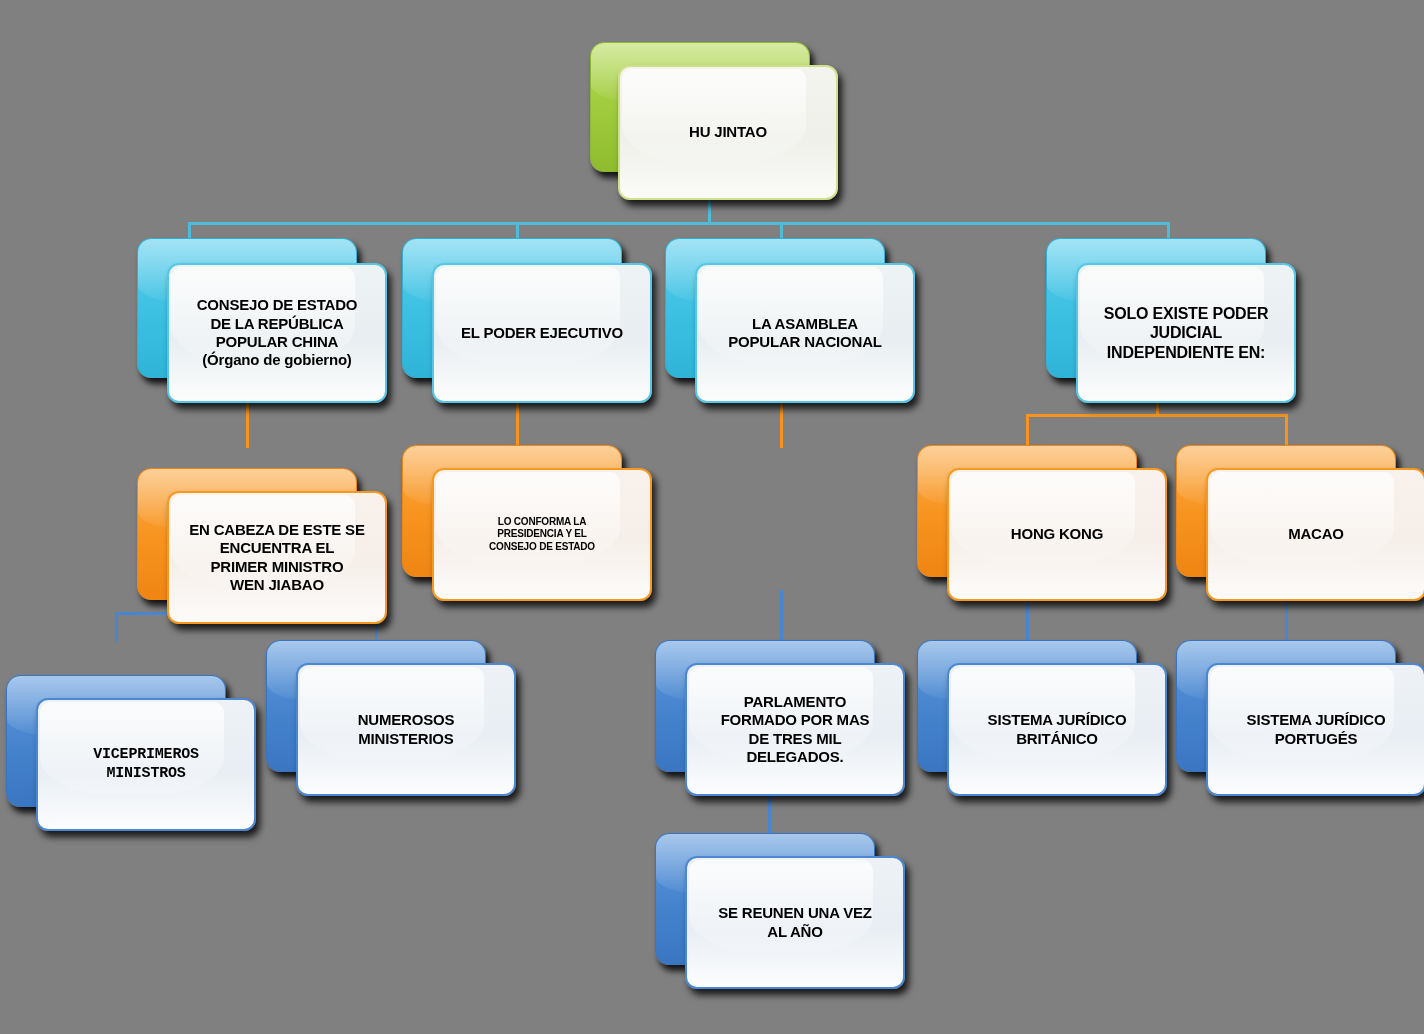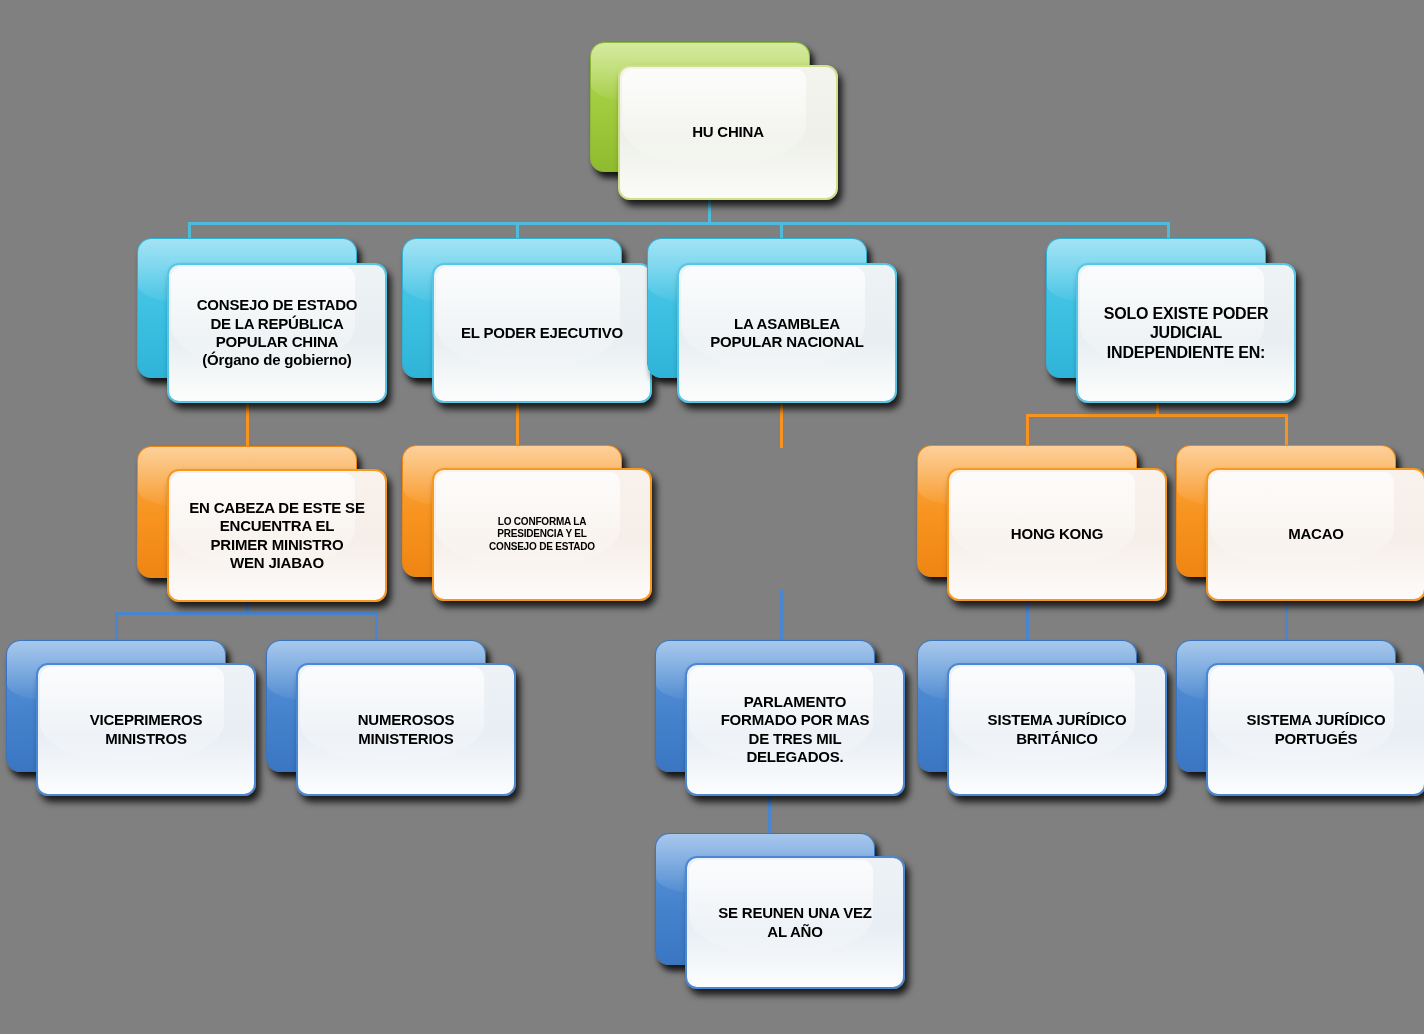--- a/index.html
+++ b/index.html
@@ -148,21 +148,21 @@
   <div class="conn v" style="left:768px; top:788px; height:46px; background:#4A86D0;"></div>
 
   <div class="conn v" style="left:1026px; top:590px; height:52px; background:#4A86D0;"></div>
 
   <div class="conn v" style="left:1285px; top:590px; height:52px; background:#4A86D0;"></div>
 
   <div class="node t-green" style="left:590px; top:42px; width:250px; height:160px;">
     <div class="back" style="width:218px; height:128px;"></div>
     <div class="front" style="left:28px; top:23px; width:220px; height:135px;">
       <div class="glossy"></div>
-      <div class="label" style="font-size:15px;">HU CHINA</div>
+      <div class="label" style="font-size:15px;">HU JINTAO</div>
     </div>
   </div>
 
   <div class="node t-cyan" style="left:137px; top:238px; width:250px; height:168px;">
     <div class="back" style="width:218px; height:138px;"></div>
     <div class="front" style="left:30px; top:25px; width:220px; height:140px;">
       <div class="glossy"></div>
       <div class="label" style="font-size:15px;">CONSEJO DE ESTADO
 DE LA REPÚBLICA
 POPULAR CHINA
@@ -171,40 +171,40 @@
   </div>
 
   <div class="node t-cyan" style="left:402px; top:238px; width:250px; height:168px;">
     <div class="back" style="width:218px; height:138px;"></div>
     <div class="front" style="left:30px; top:25px; width:220px; height:140px;">
       <div class="glossy"></div>
       <div class="label" style="font-size:15px;">EL PODER EJECUTIVO</div>
     </div>
   </div>
 
-  <div class="node t-cyan" style="left:647px; top:238px; width:250px; height:168px;">
+  <div class="node t-cyan" style="left:665px; top:238px; width:250px; height:168px;">
     <div class="back" style="width:218px; height:138px;"></div>
     <div class="front" style="left:30px; top:25px; width:220px; height:140px;">
       <div class="glossy"></div>
       <div class="label" style="font-size:15px;">LA ASAMBLEA
 POPULAR NACIONAL</div>
     </div>
   </div>
 
   <div class="node t-cyan" style="left:1046px; top:238px; width:250px; height:168px;">
     <div class="back" style="width:218px; height:138px;"></div>
     <div class="front" style="left:30px; top:25px; width:220px; height:140px;">
       <div class="glossy"></div>
       <div class="label" style="font-size:16px;">SOLO EXISTE PODER
 JUDICIAL
 INDEPENDIENTE EN:</div>
     </div>
   </div>
 
-  <div class="node t-orange" style="left:137px; top:446px; width:250px; height:208px;border-radius:23px;">
+  <div class="node t-orange" style="left:137px; top:468px; width:250px; height:208px;border-radius:23px;">
     <div class="back" style="width:218px; height:130px;"></div>
     <div class="front" style="left:30px; top:23px; width:220px; height:133px;">
       <div class="glossy"></div>
       <div class="label" style="font-size:15px;">EN CABEZA  DE ESTE SE
 ENCUENTRA EL
 PRIMER MINISTRO
 WEN JIABAO</div>
     </div>
   </div>
 
@@ -228,21 +228,21 @@
   </div>
 
   <div class="node t-orange" style="left:1176px; top:445px; width:250px; height:160px;">
     <div class="back" style="width:218px; height:130px;"></div>
     <div class="front" style="left:30px; top:23px; width:220px; height:133px;">
       <div class="glossy"></div>
       <div class="label" style="font-size:15px;">MACAO</div>
     </div>
   </div>
 
-  <div class="node t-blue" style="left:6px; top:640px; width:250px; height:160px;">
+  <div class="node t-blue" style="left:6px; top:675px; width:250px; height:160px;font-family:Liberation Mono, monospace;">
     <div class="back" style="width:218px; height:130px;"></div>
     <div class="front" style="left:30px; top:23px; width:220px; height:133px;">
       <div class="glossy"></div>
       <div class="label" style="font-size:15px;">VICEPRIMEROS
 MINISTROS</div>
     </div>
   </div>
 
   <div class="node t-blue" style="left:266px; top:640px; width:250px; height:160px;">
     <div class="back" style="width:218px; height:130px;"></div>

